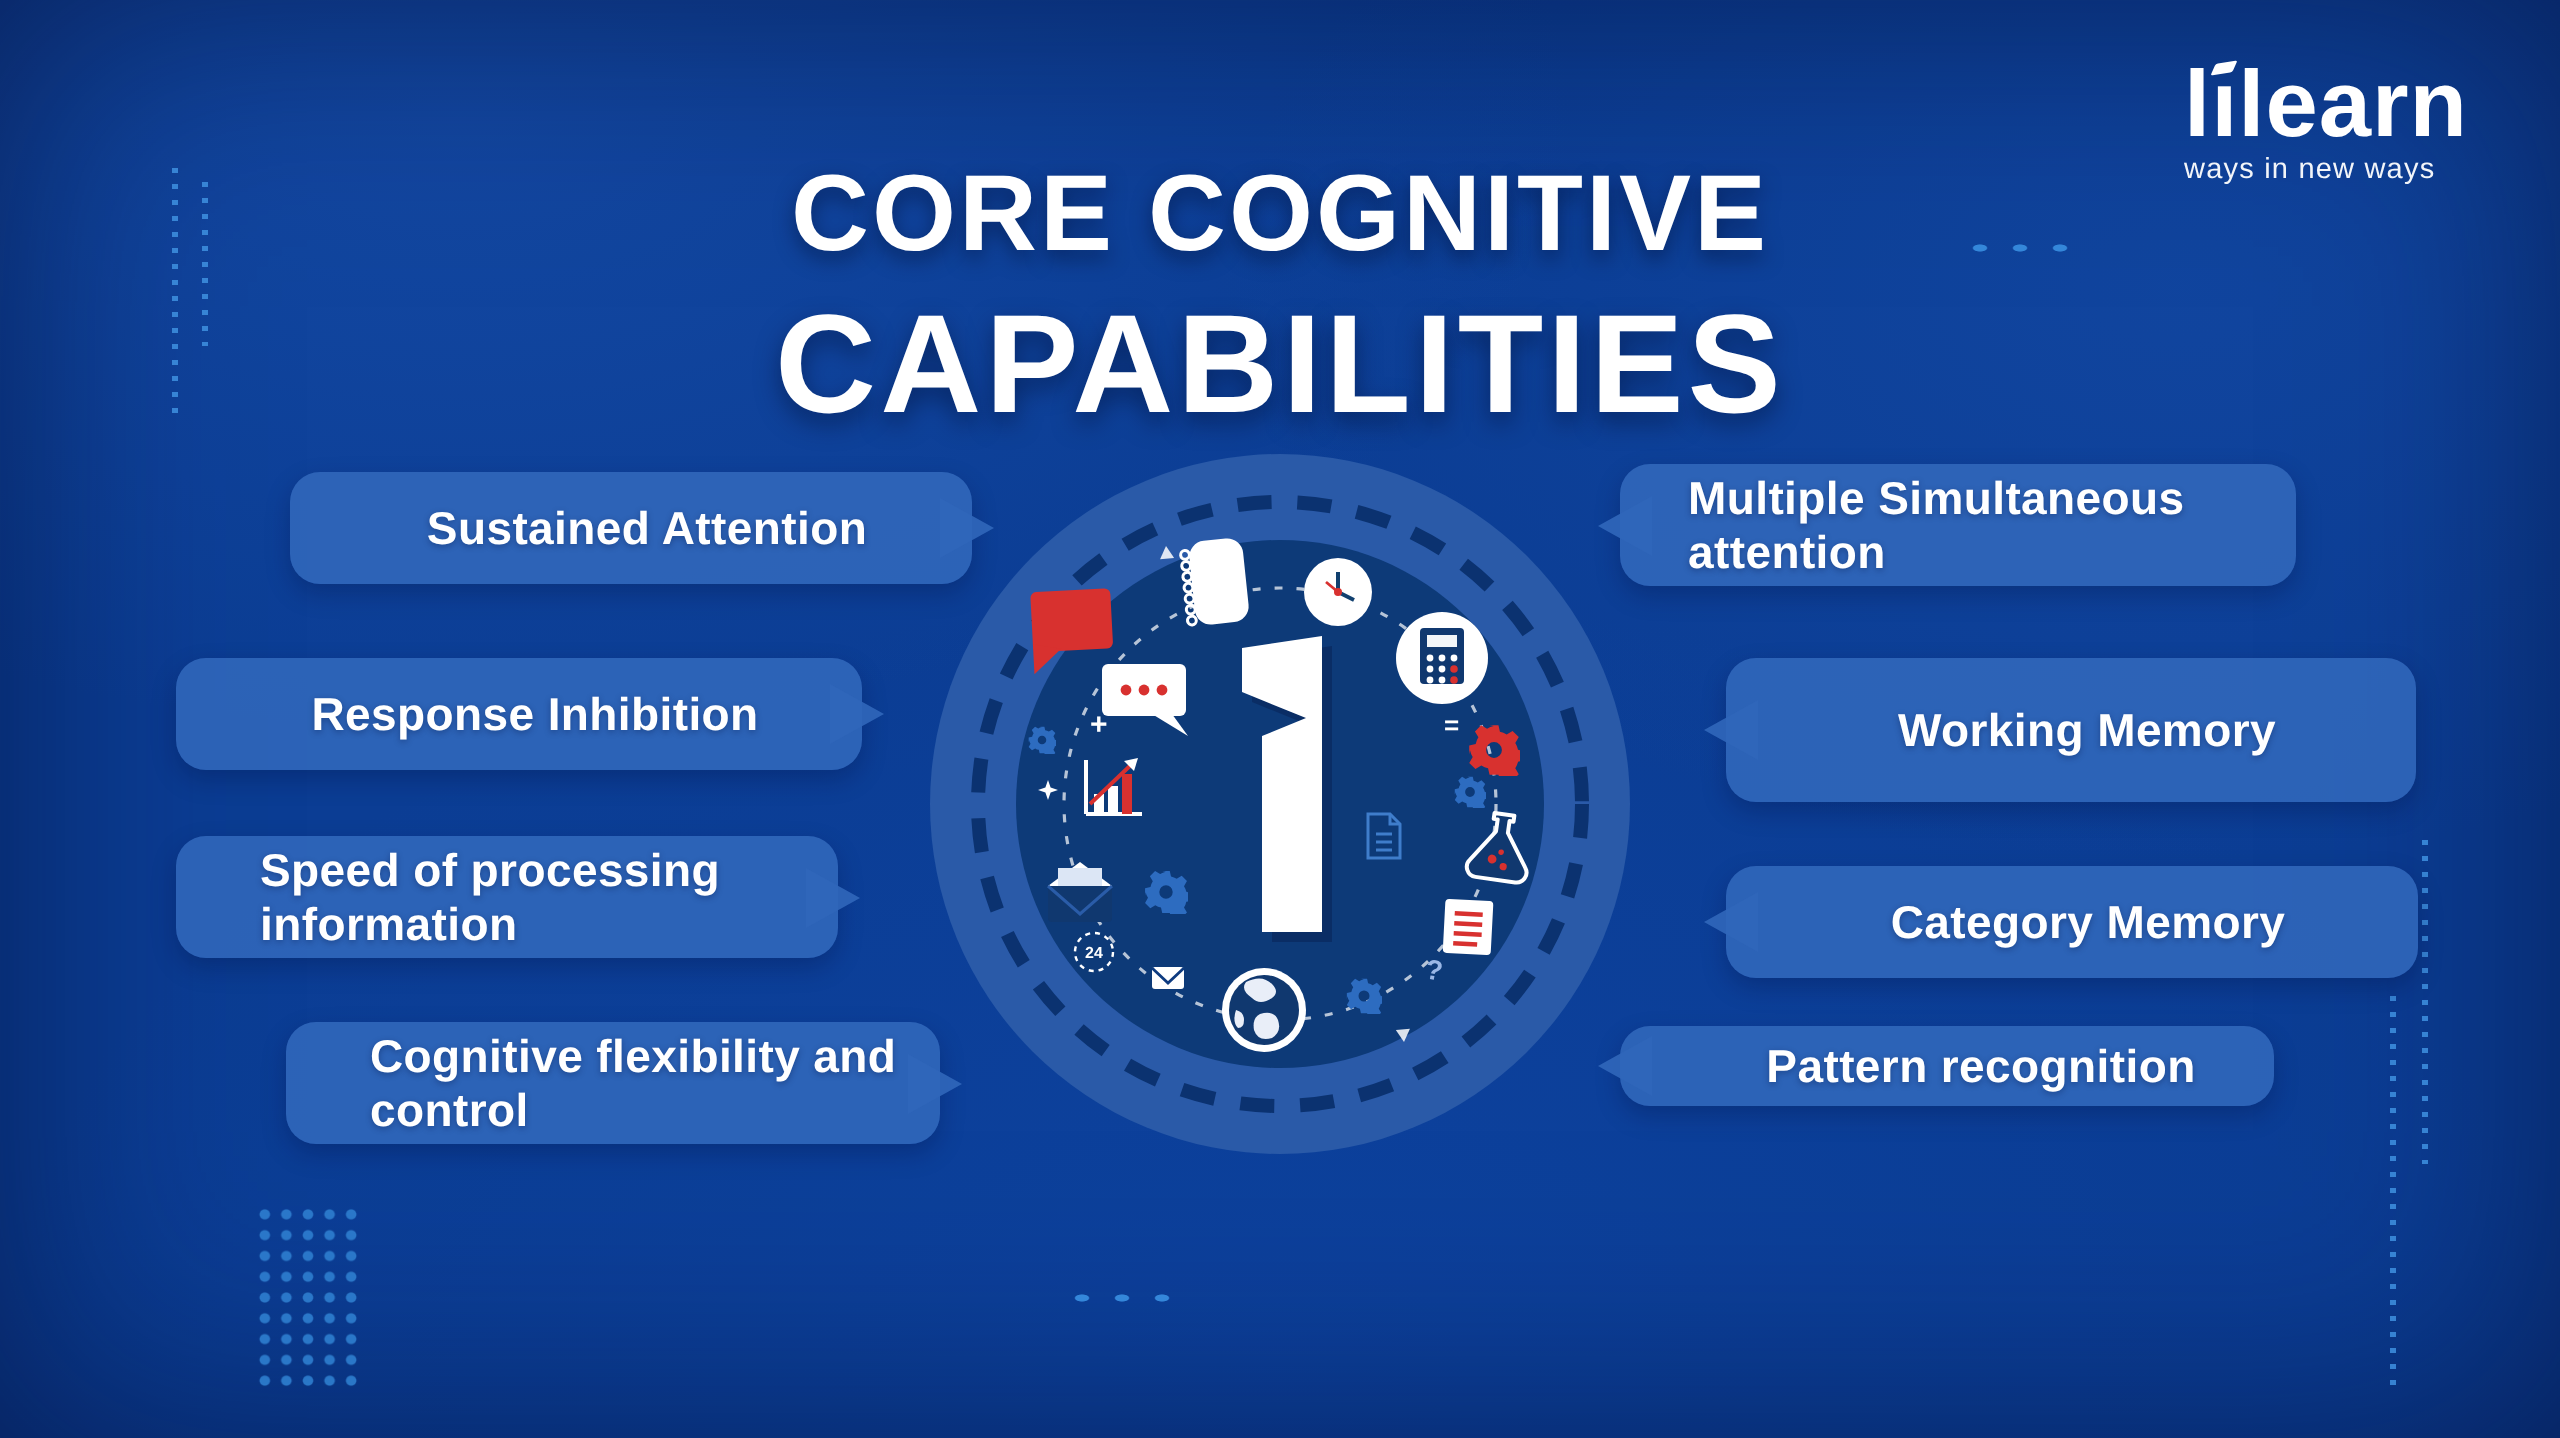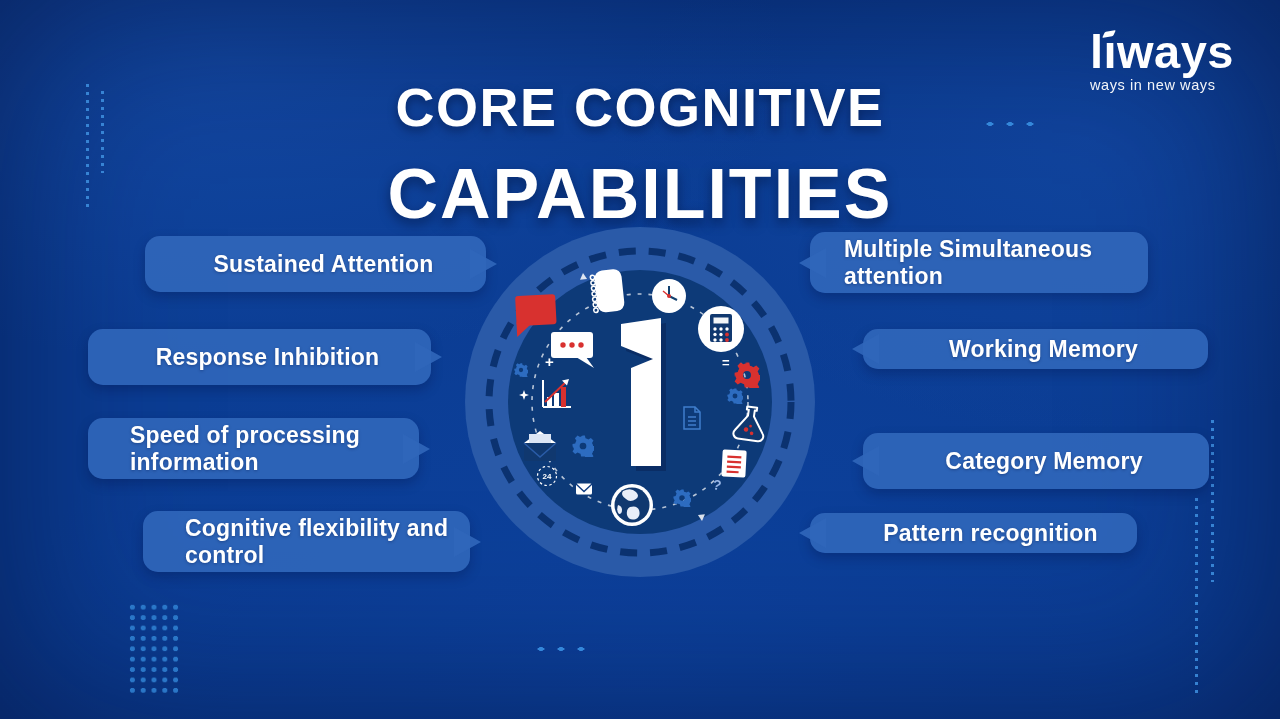--- a/index.html
+++ b/index.html
@@ -9,21 +9,21 @@
     background:
       radial-gradient(900px 500px at 18% 8%, rgba(40,100,200,.28), rgba(0,0,0,0) 62%),
       radial-gradient(800px 480px at 85% 20%, rgba(36,96,196,.22), rgba(0,0,0,0) 60%),
       radial-gradient(1000px 600px at 50% 95%, rgba(18,80,190,.25), rgba(0,0,0,0) 65%),
       #0b3d94;
     box-shadow: inset 0 0 190px rgba(3,14,52,.6);
   }
   
   .title{position:absolute; left:0; right:0; top:76px; text-align:center; color:#fff;}
   .title .l1{font-size:54px; font-weight:800; letter-spacing:1.5px; text-shadow:0 4px 10px rgba(2,14,50,.5);}
-  .title .l2{font-size:70px; font-weight:800; letter-spacing:2px; margin-top:16px; text-shadow:0 5px 12px rgba(2,14,50,.5);}
+  .title .l2{font-size:70px; font-weight:800; letter-spacing:2px; margin-top:4px; text-shadow:0 5px 12px rgba(2,14,50,.5);}
   
   .logo{position:absolute; top:28px; right:46px; color:#fff; text-align:left;}
   .logo .word{font-size:47px; font-weight:700; letter-spacing:.5px; line-height:1;}
   .logo .acc{position:relative; display:inline-block;}
   .logo .acc::after{content:""; position:absolute; left:1px; top:3px; width:10px; height:6px;
     background:#fff; transform:skewX(-32deg) rotate(-10deg); border-radius:1px;}
   .logo .tag{font-size:14.5px; font-weight:400; letter-spacing:.6px; margin-top:2px; opacity:.95;}
   
   .co{position:absolute; background:rgba(48,102,186,.92); border-radius:15px; color:#fff;
       font-weight:700; font-size:23px; line-height:27px; letter-spacing:.2px;
@@ -31,21 +31,21 @@
       box-shadow:0 5px 12px rgba(3,16,60,.28); text-shadow:0 1px 3px rgba(3,16,60,.35);}
   .co.center{align-items:center; text-align:center;padding-left:16px;}
   .co .arr{position:absolute; top:50%; width:0; height:0; border:15px solid rgba(0,0,0,0);}
   .co .arr.r{right:-26px; transform:translateY(-50%); border-left:27px solid rgba(48,102,186,.92);}
   .co .arr.l{left:-26px; transform:translateY(-50%); border-right:27px solid rgba(48,102,186,.92);}
   .c1{left:145px; top:236px; width:325px; height:56px;}
   .c2{left:88px;  top:329px; width:327px; height:56px;}
   .c3{left:88px;  top:418px; width:331px; height:61px; padding-left:42px; width:289px;}
   .c4{left:143px; top:511px; width:285px; height:61px; padding-left:42px;}
   .c5{left:810px; top:232px; width:304px; height:61px; padding-left:34px;}
-  .c6{left:863px; top:329px; width:329px; height:40px;}
+  .c6{left:863px; top:329px; width:329px; height:72px;}
   .c7{left:863px; top:433px; width:330px; height:56px;}
   .c8{left:810px; top:513px; width:293px; height:40px; padding-left:34px;align-items:center;}
   
   .center-svg{position:absolute; left:455px; top:217px;}
   
   .decor{position:absolute; pointer-events:none;}
   .dot-grid{left:127px; top:602px; width:56px; height:94px; opacity:.9;
     background-image:radial-gradient(#2e7ecf 2.3px, rgba(0,0,0,0) 2.9px);
     background-size:10.8px 10.4px;}
   .vline{width:3px;
@@ -67,21 +67,21 @@
 
   <div class="decor dot-grid"></div>
   <div class="decor vline vl1"></div>
   <div class="decor vline vl2"></div>
   <div class="decor vline vl3"></div>
   <div class="decor vline vl4"></div>
   <div class="decor hdots hd1"></div>
   <div class="decor hdots hd2"></div>
 
   <div class="logo">
-    <div class="word"><span>l</span><span class="acc">ı</span><span>ways</span></div>
+    <div class="word"><span>l</span><span class="acc">ı</span><span>learn</span></div>
     <div class="tag">ways in new ways</div>
   </div>
 
   <div class="title">
     <div class="l1">CORE COGNITIVE</div>
     <div class="l2">CAPABILITIES</div>
   </div>
 
   <svg class="center-svg" width="370" height="370" viewBox="0 0 370 370">
     <defs>

